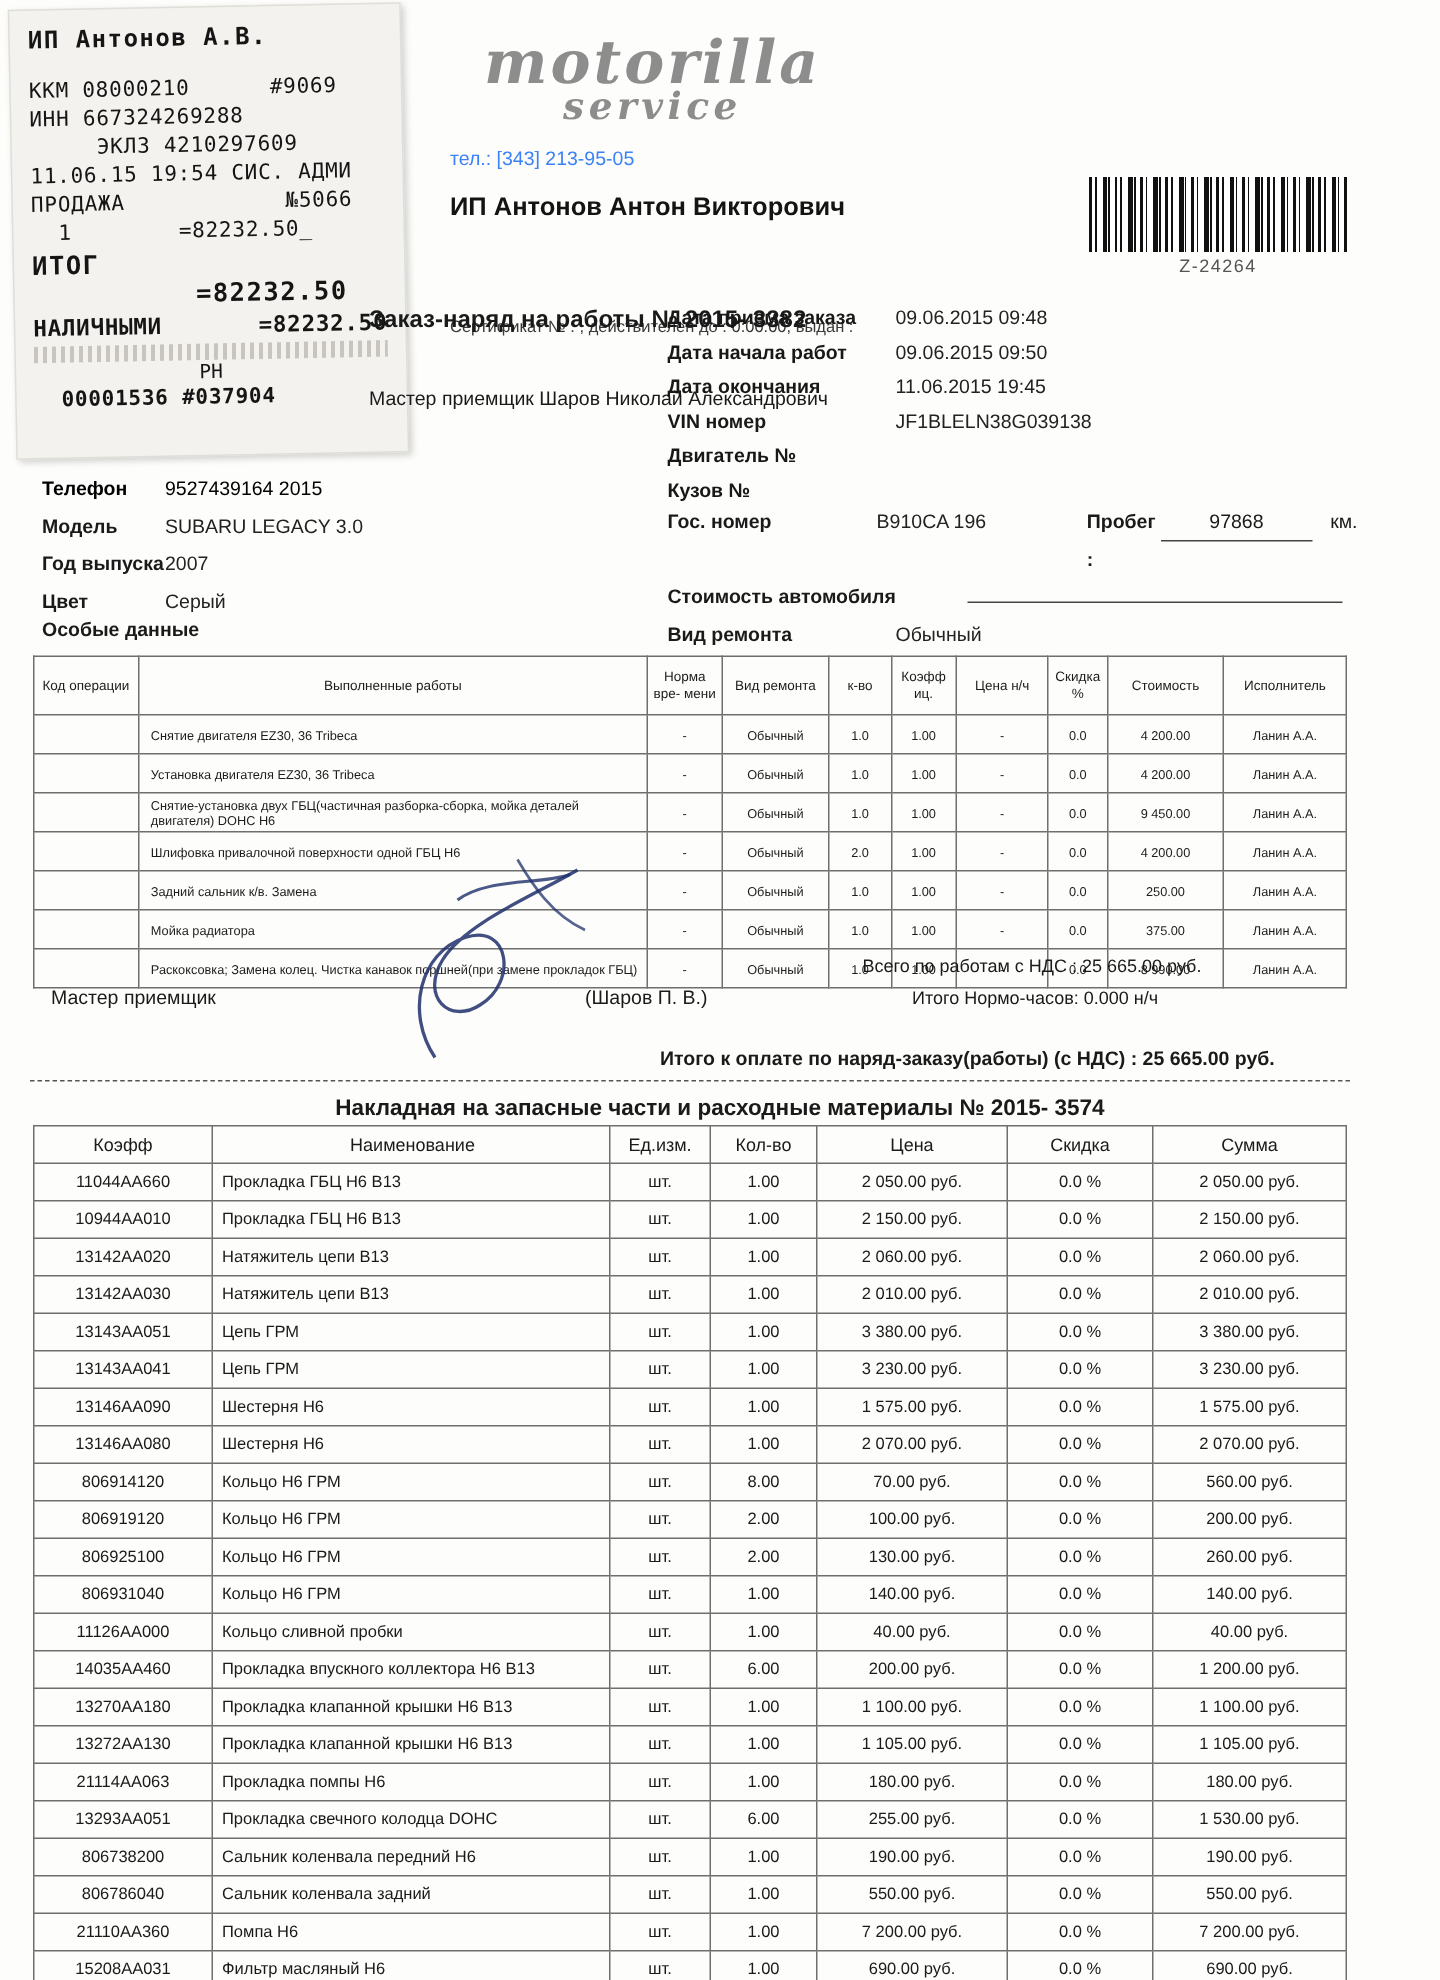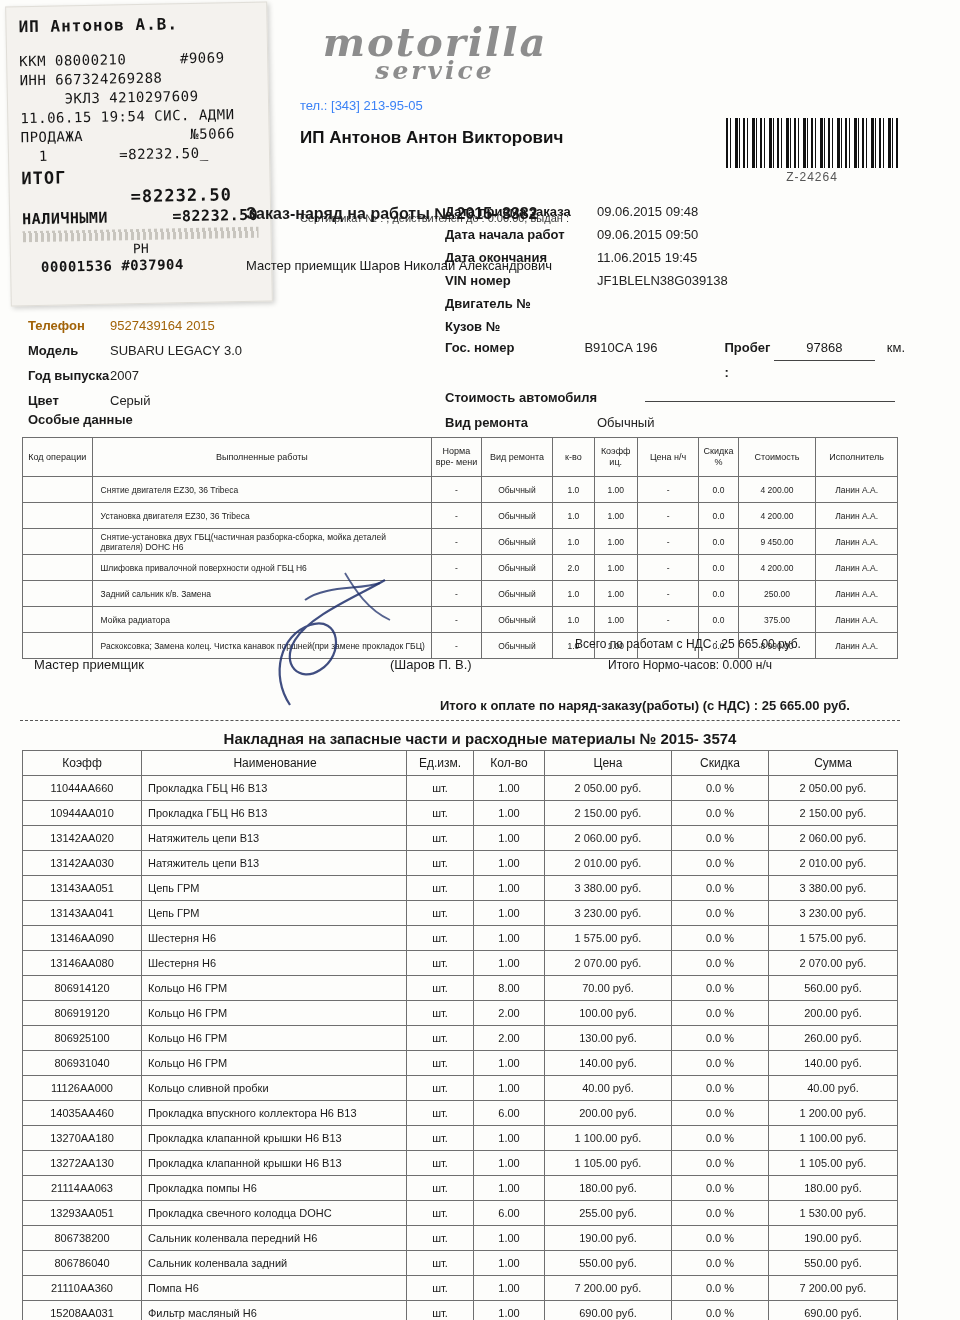--- a/index.html
+++ b/index.html
@@ -178,21 +178,21 @@
     position: absolute;
     left: 28px;
     top: 313px;
     width: 400px;
     font-size: 13px;
   }
   .left-fields .row { display: flex; line-height: 25px; }
   .left-fields .k { width: 82px; font-weight: bold; }
   .left-fields .v { color: #222; }
   .left-fields .row.faded .k,
-  .left-fields .row.faded .v { color: #a16207; }
+  .left-fields .row.faded .v { color: #000000; }
 
   .right-fields {
     position: absolute;
     left: 445px;
     top: 335px;
     width: 460px;
     font-size: 13px;
   }
   .right-fields .row { display: flex; line-height: 25px; align-items: baseline;}
   .right-fields .k { width: 152px; font-weight: bold; }

